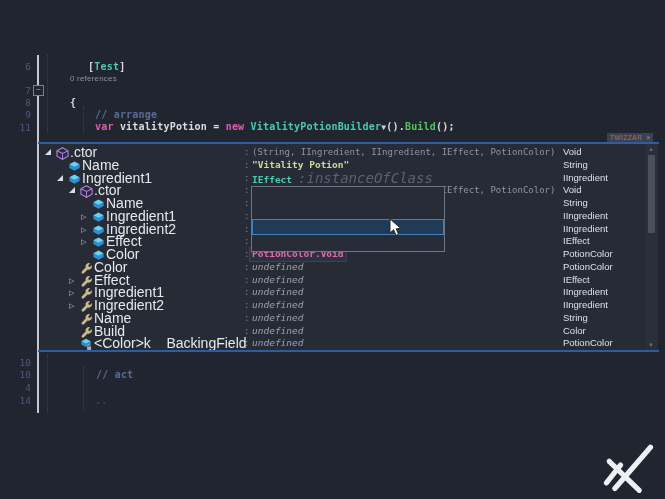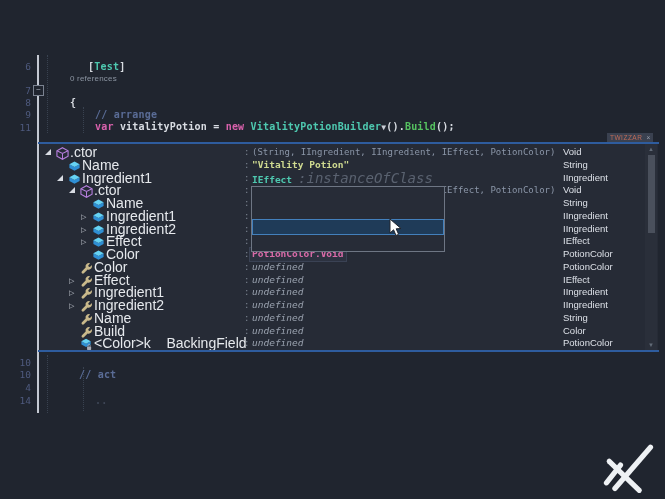--- a/index.html
+++ b/index.html
@@ -86,21 +86,21 @@
   <div class="iguide" style="left:47px;top:55px;height:78px;"></div>
   <div class="iguide" style="left:83px;top:107px;height:26px;"></div>
   <div class="iguide" style="left:47px;top:355px;height:58px;"></div>
   <div class="iguide" style="left:83px;top:367px;height:44px;"></div>
 
   <div class="cl" style="left:88px;top:61px"><span class="c-plain">[</span><span class="c-type">Test</span><span class="c-plain">]</span></div>
   <div id="codelens">0 references</div>
   <div class="cl" style="left:70px;top:97px"><span class="c-plain">{</span></div>
   <div class="cl" style="left:95px;top:109px"><span class="c-comment">// arrange</span></div>
   <div class="cl" style="left:95px;top:121px"><span class="c-kw">var </span><span class="c-plain">vitalityPotion </span><span class="c-plain">= </span><span class="c-kw">new </span><span class="c-type">VitalityPotionBuilder</span><span class="c-dd">▼</span><span class="c-plain">()</span><span class="c-plain">.</span><span class="c-meth">Build</span><span class="c-plain">();</span></div>
-  <div class="cl" style="left:79px;top:369px"><span class="c-comment">// act</span></div>
+  <div class="cl" style="left:96px;top:369px"><span class="c-comment">// act</span></div>
   <div class="cl" style="left:95px;top:395px"><span class="c-dim">..</span></div>
 
   <div id="panel-bg"></div>
   <div class="blue-line" style="top:141.5px"></div>
   <div class="blue-line" style="top:350px"></div>
 
   <div id="badge">
     <span class="btxt">TWIZZAR</span>
     <span class="bx">×</span>
   </div>

